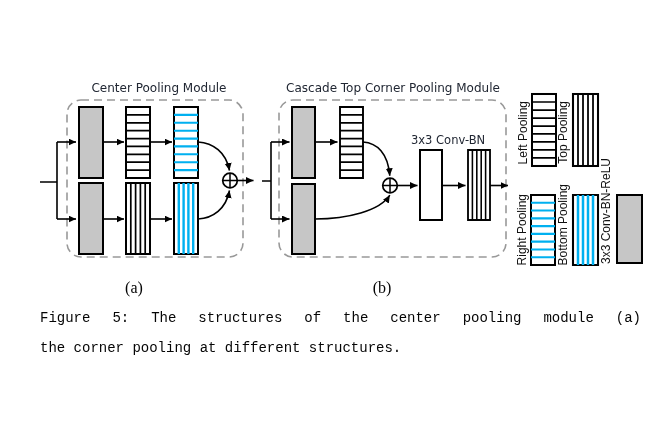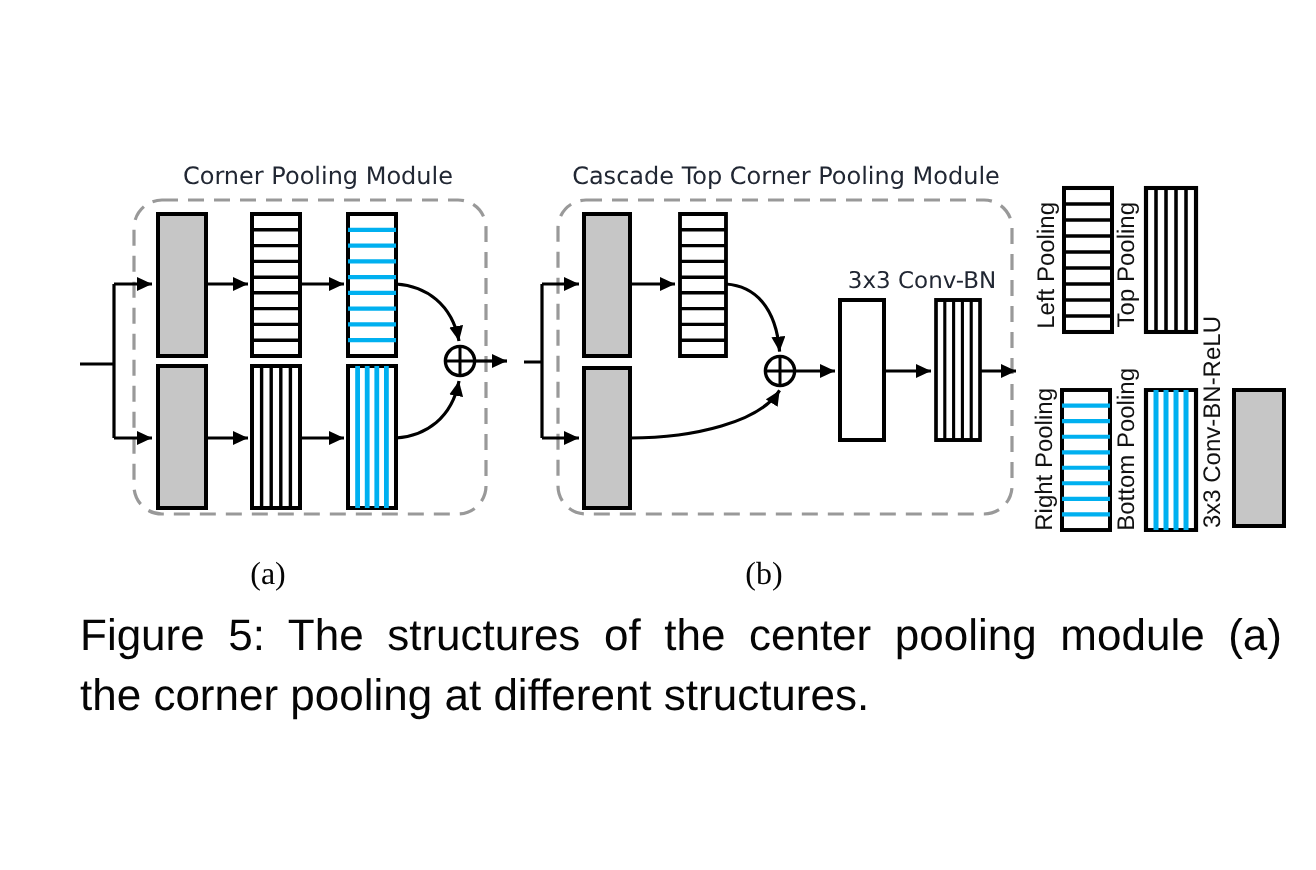--- a/index.html
+++ b/index.html
@@ -7,28 +7,28 @@
          font-family:"Liberation Sans",sans-serif;}
   #diagram-svg{position:absolute;left:0;top:0;}
   .gray-block{fill:var(--block-gray,#c6c6c6);stroke:#000;stroke-width:2;}
   .white-block{fill:#fff;stroke:#000;stroke-width:2;}
   .blue-stripe{stroke:var(--pooling-blue,#00b0f0);}
   .dash-box{fill:none;stroke:var(--dash-gray,#999);stroke-width:1.6;stroke-dasharray:8 5;}
   .wire{stroke:#000;stroke-width:1.6;fill:none;}
   .module-title{position:absolute;font-family:"DejaVu Sans",sans-serif;font-size:12px;
                 color:#212733;text-align:center;white-space:nowrap;}
   .conv-label{position:absolute;font-family:"DejaVu Sans",sans-serif;font-size:11.5px;
-              color:#212733;text-align:center;white-space:nowrap;}
+              color:#212733;text-align:left;white-space:nowrap;}
   .vlabel{position:absolute;writing-mode:vertical-rl;transform:rotate(180deg);
           font-family:"Liberation Sans",sans-serif;font-size:12px;color:#111;
           white-space:nowrap;line-height:13px;}
   .sub-label{position:absolute;font-family:"Liberation Serif",serif;font-size:16px;
              color:#050505;text-align:center;width:30px;}
   #caption{position:absolute;left:40px;top:303px;width:601px;
-           font-family:Liberation Sans, sans-serif;font-size:22px;line-height:30px;color:#050505;}
+           font-family:Liberation Mono, monospace;font-size:14px;line-height:30px;color:#050505;}
   .cap-line{text-align:justify;text-align-last:justify;}
   .cap-line.last{text-align-last:left;}
 </style>
 </head>
 <body>
 
 <div id="stage" style="--pooling-blue: #00b0f0; --block-gray: #c6c6c6; --dash-gray: #999999;">
 
   <svg id="diagram-svg" width="658" height="435" viewBox="0 0 658 435">
     <defs>
@@ -104,21 +104,21 @@
 
     <g>
       <use href="#hsb" transform="translate(532,94) scale(1,1.014)"></use>
       <use href="#vsb" transform="translate(573,94) scale(1.042,1.014)"></use>
       <use href="#hsc" transform="translate(531,195) scale(1,0.986)"></use>
       <use href="#vsc" transform="translate(573,195) scale(1.042,0.986)"></use>
       <rect class="gray-block" x="617" y="195" width="25" height="68"></rect>
     </g>
   </svg>
 
-  <div class="module-title" style="left:70px;top:81px;width:178px;">Corner Pooling Module</div>
+  <div class="module-title" style="left:70px;top:81px;width:178px;">Center Pooling Module</div>
   <div class="module-title" style="left:277px;top:81px;width:232px;">Cascade Top Corner Pooling Module</div>
   <div class="conv-label" style="left:411px;top:133px;width:100px;">3x3 Conv-BN</div>
 
   <div class="vlabel" style="left:517px;bottom:271px;">Left Pooling</div>
   <div class="vlabel" style="left:557px;bottom:271px;">Top Pooling</div>
   <div class="vlabel" style="left:516px;bottom:170px;">Right Pooling</div>
   <div class="vlabel" style="left:557px;bottom:170px;">Bottom Pooling</div>
   <div class="vlabel" style="left:600px;bottom:171px;">3x3 Conv-BN-ReLU</div>
 
   <div class="sub-label" style="left:119px;top:279px;">(a)</div>

